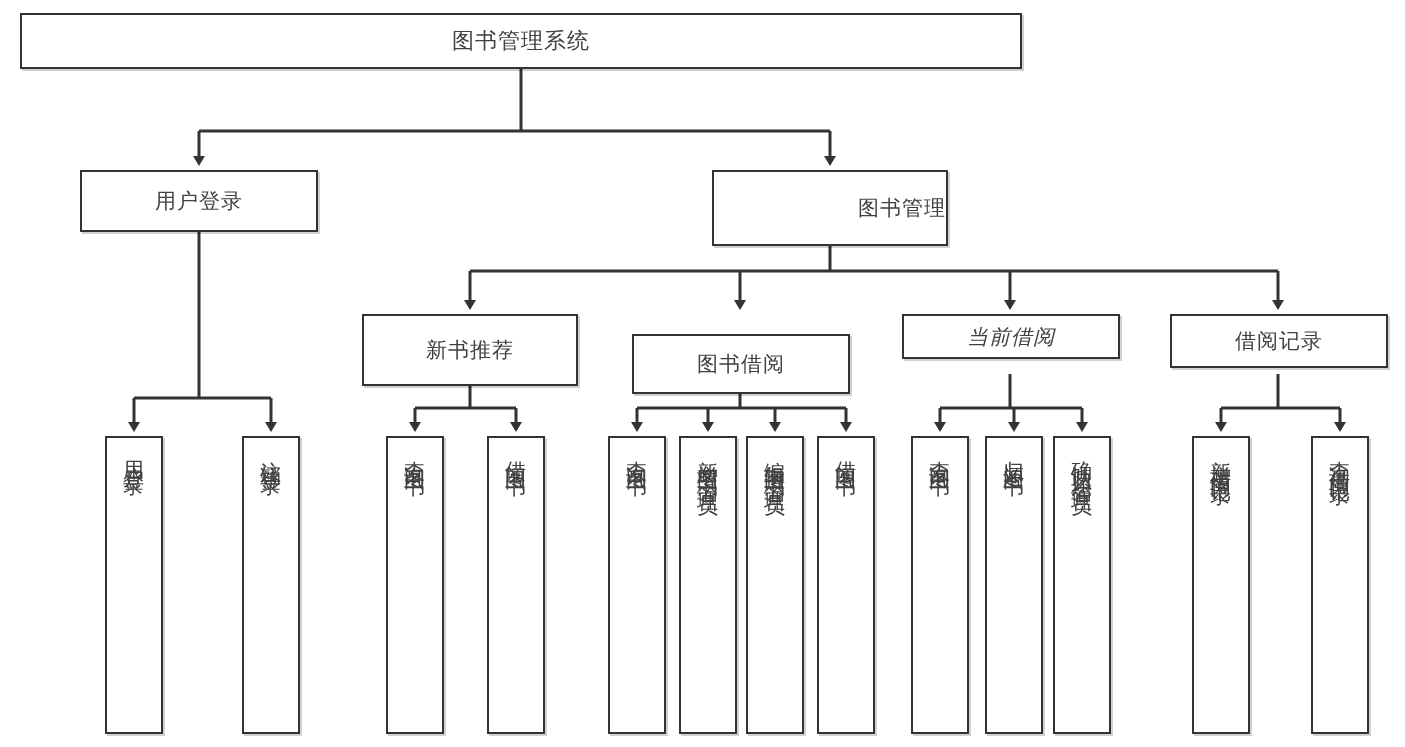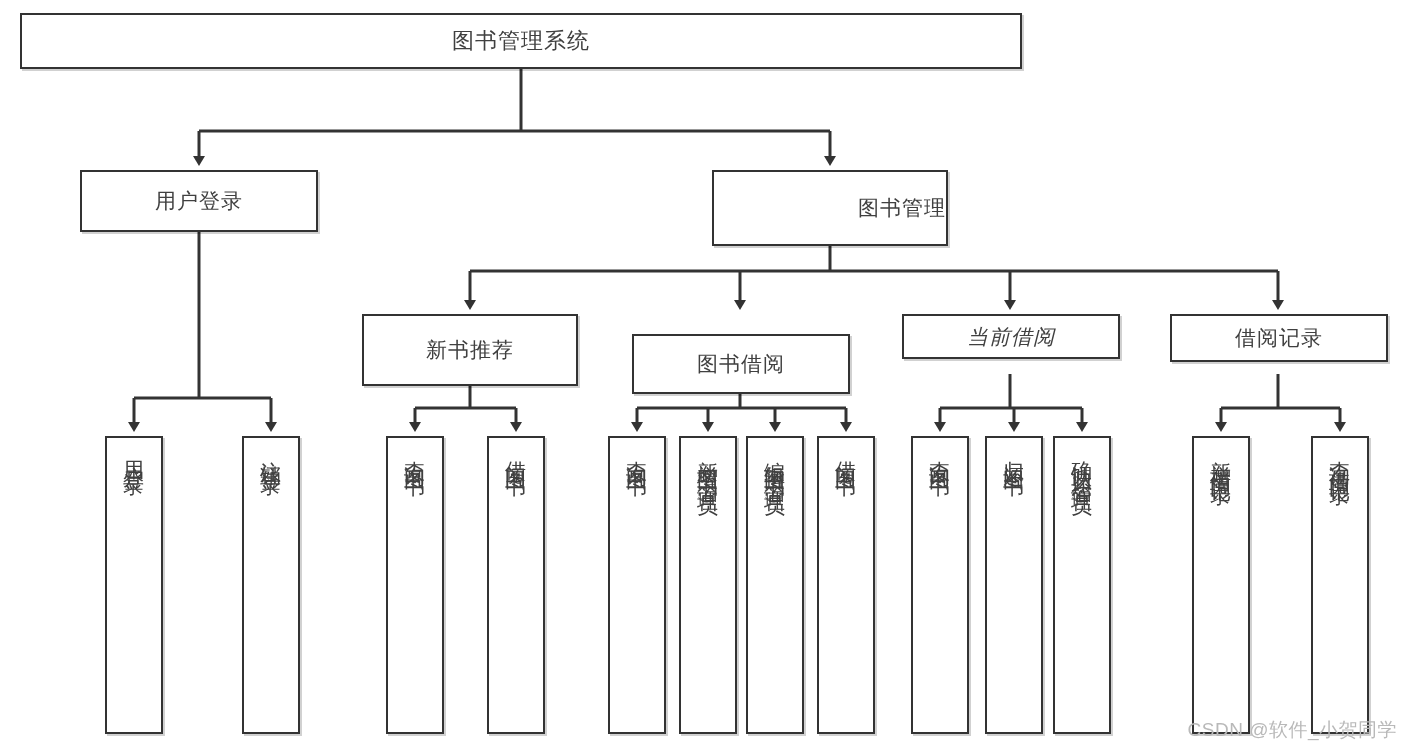--- a/index.html
+++ b/index.html
@@ -134,21 +134,21 @@
       </div>
       <div class="node horiz" style="left: 362px; top: 314px; width: 216px; height: 72px;">
         <span class="lbl">新书推荐</span>
       </div>
       <div class="node horiz" style="left: 632px; top: 314px; width: 218px; height: 60px; margin-top: 20px;">
         <span class="lbl">图书借阅</span>
       </div>
       <div class="node horiz" style="left: 902px; top: 314px; width: 218px; height: 45px; font-style: italic;">
         <span class="lbl">当前借阅</span>
       </div>
-      <div class="node horiz" style="left: 1170px; top: 314px; width: 218px; height: 48px;">
+      <div class="node horiz" style="left: 1170px; top: 314px; width: 218px; height: 54px;">
         <span class="lbl">借阅记录</span>
       </div>
       <div class="node vert" style="left: 105px; top: 436px; width: 58px; height: 298px;">
         <span class="lbl">用户登录</span>
       </div>
       <div class="node vert" style="left: 242px; top: 436px; width: 58px; height: 298px;">
         <span class="lbl">注销登录</span>
       </div>
       <div class="node vert" style="left: 386px; top: 436px; width: 58px; height: 298px;">
         <span class="lbl">查询图书</span>
@@ -178,14 +178,13 @@
         <span class="lbl">确认归还（管理员）</span>
       </div>
       <div class="node vert" style="left: 1192px; top: 436px; width: 58px; height: 298px;">
         <span class="lbl">新增借阅记录</span>
       </div>
       <div class="node vert" style="left: 1311px; top: 436px; width: 58px; height: 298px;">
         <span class="lbl">查询借阅记录</span>
       </div>
     </div>
 
-  <div class="watermark">CSDN @软件_小贺同学</div>
 </div>
 
 </body></html>

